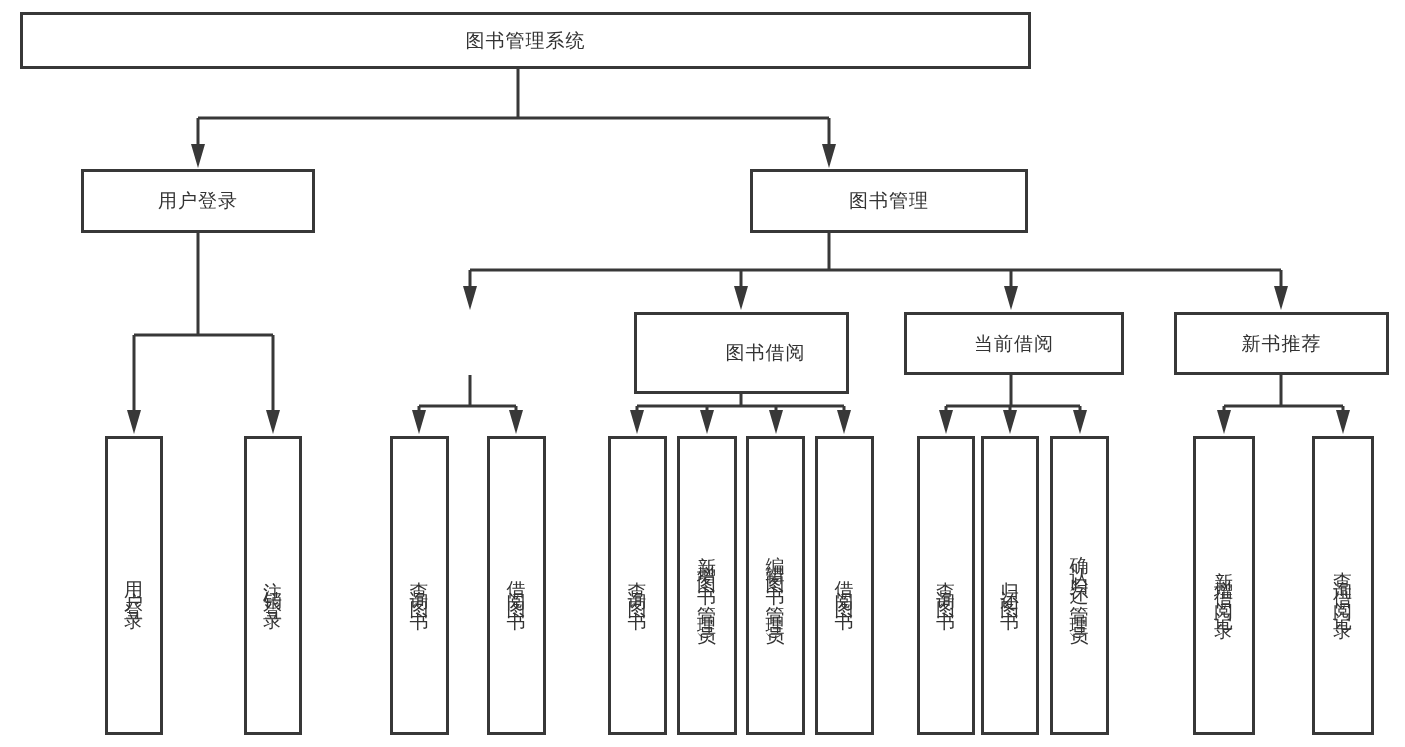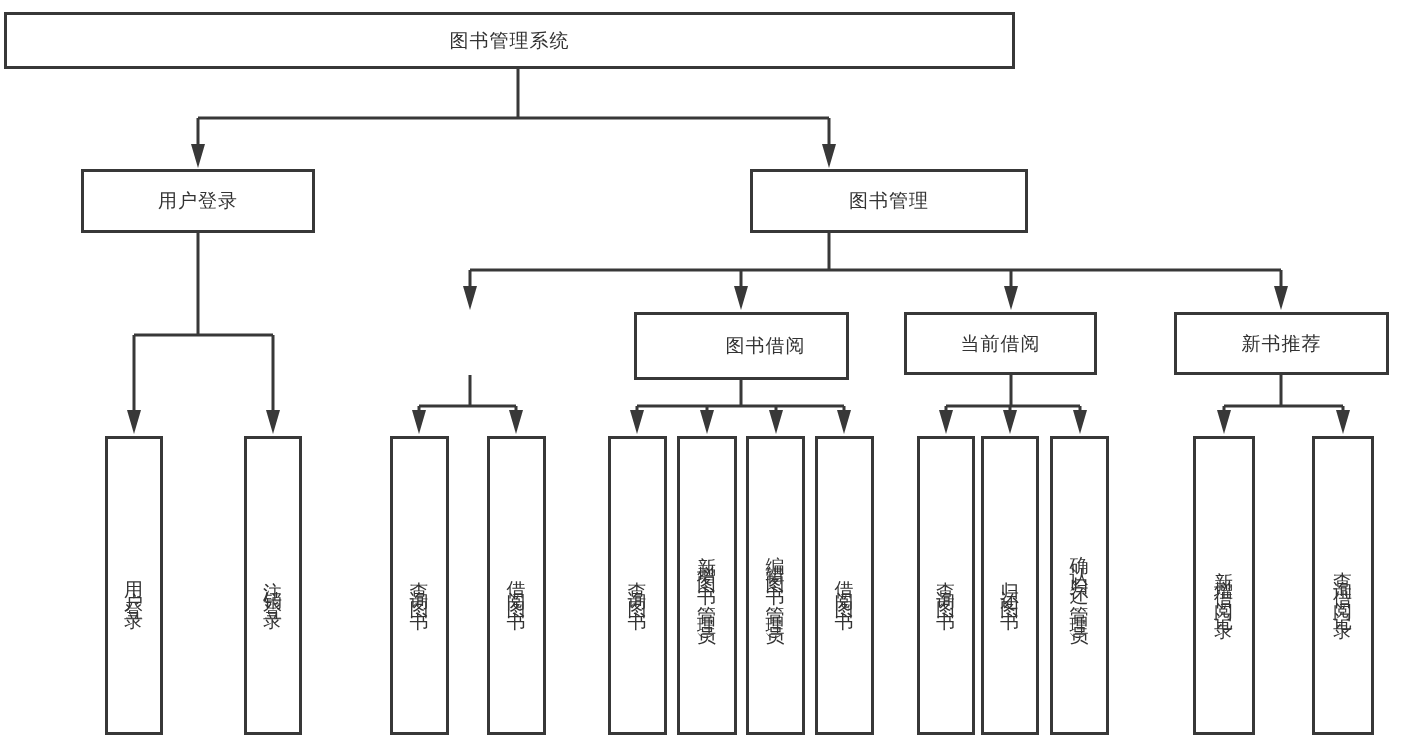--- a/index.html
+++ b/index.html
@@ -115,35 +115,35 @@
       <polygon points="1073,410 1087,410 1080,434"></polygon>
     </g>
 
     <g>
       <path d="M1281 375 V406 M1224 406 H1343 M1224 406 V412 M1343 406 V412"></path>
       <polygon points="1217,410 1231,410 1224,434"></polygon>
       <polygon points="1336,410 1350,410 1343,434"></polygon>
     </g>
   </svg>
 
-  <div class="box root" style="left:4px; top:12px; width:1011px; height:57px;">
+  <div class="box root" style="left:20px; top:12px; width:1011px; height:57px;">
     <span class="hlabel">图书管理系统</span>
   </div>
 
   <div class="box" style="left:81px; top:169px; width:234px; height:64px;">
     <span class="hlabel">用户登录</span>
   </div>
   <div class="box" style="left:712px; top:169px; width:278px; height:64px;margin-left:38px;">
     <span class="hlabel">图书管理</span>
   </div>
 
-  <div class="box" style="left:634px; top:312px; width:215px; height:68px;padding-left:48px;">
+  <div class="box" style="left:634px; top:312px; width:215px; height:82px;padding-left:48px;">
     <span class="hlabel">图书借阅</span>
   </div>
-  <div class="box" style="left:904px; top:312px; width:193px; height:63px;">
+  <div class="box" style="left:904px; top:312px; width:220px; height:63px;">
     <span class="hlabel">当前借阅</span>
   </div>
   <div class="box" style="left:1174px; top:312px; width:215px; height:63px;">
     <span class="hlabel">新书推荐</span>
   </div>
 
   <div class="box" style="left:105px; top:436px; width:58px; height:299px;">
     <span class="vlabel">用户登录</span>
   </div>
   <div class="box" style="left:244px; top:436px; width:58px; height:299px;">

